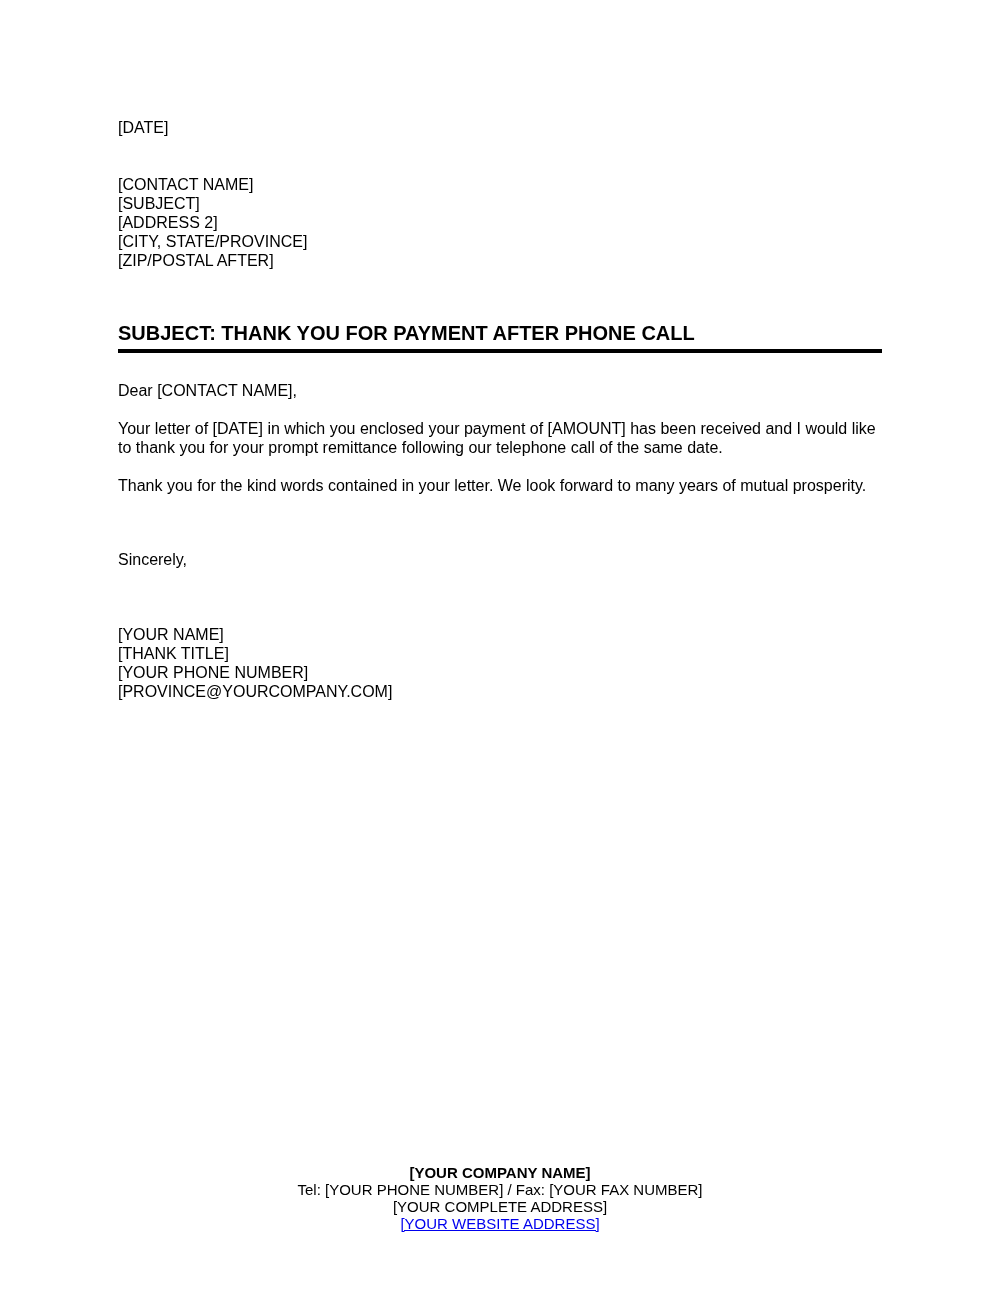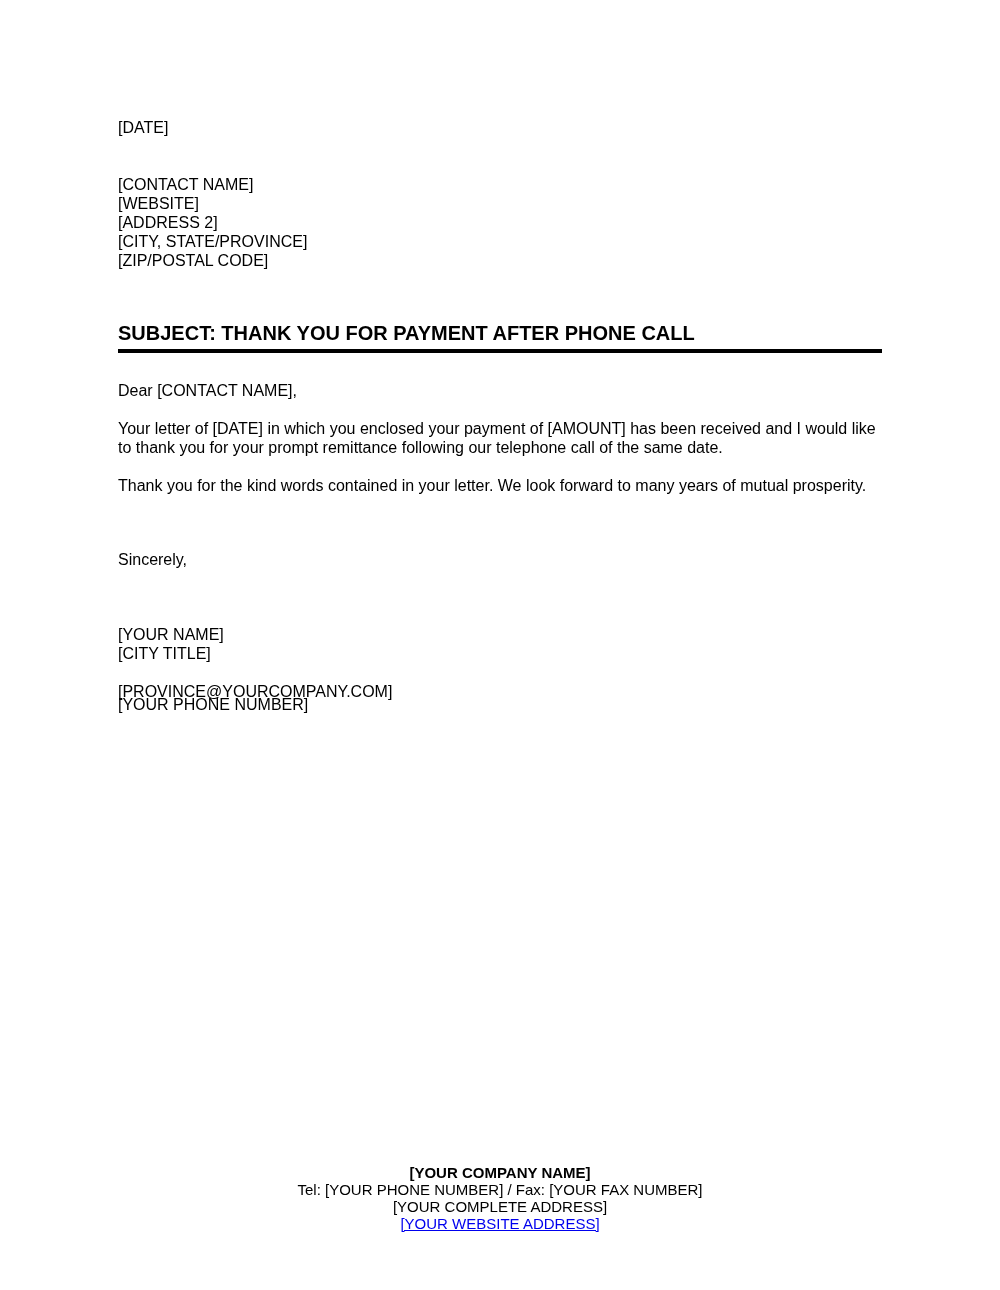--- a/index.html
+++ b/index.html
@@ -14,38 +14,38 @@
   .footer .company { font-weight: bold; }
   .footer a { color: #0000ee; text-decoration: underline; }
 </style>
 </head>
 <body>
 
 <div class="page">
   <div class="line" style="top:118px">[DATE]</div>
 
   <div class="line" style="top:175px">[CONTACT NAME]</div>
-  <div class="line" style="top:194px">[WEBSITE]</div>
+  <div class="line" style="top:194px">[SUBJECT]</div>
   <div class="line" style="top:213px">[ADDRESS 2]</div>
   <div class="line" style="top:232px">[CITY, STATE/PROVINCE]</div>
-  <div class="line" style="top:251px">[ZIP/POSTAL CODE]</div>
+  <div class="line" style="top:251px">[ZIP/POSTAL AFTER]</div>
 
   <div class="subject">SUBJECT: THANK YOU FOR PAYMENT AFTER PHONE CALL</div>
   <div class="rule"></div>
 
   <div class="line" style="top:381px">Dear [CONTACT NAME],</div>
 
   <div class="para" style="top:476px">Thank you for the kind words contained in your letter. We look forward to many years of mutual prosperity.</div>
   <div class="para" style="top:419px">Your letter of [DATE] in which you enclosed your payment of [AMOUNT] has been received and I would like to thank you for your prompt remittance following our telephone call of the same date.</div>
 
   <div class="line" style="top:550px">Sincerely,</div>
 
   <div class="line" style="top:625px">[YOUR NAME]</div>
-  <div class="line" style="top:644px">[CITY TITLE]</div>
-  <div class="line" style="top:695px">[YOUR PHONE NUMBER]</div>
+  <div class="line" style="top:644px">[THANK TITLE]</div>
+  <div class="line" style="top:663px">[YOUR PHONE NUMBER]</div>
   <div class="line" style="top:682px">[PROVINCE@YOURCOMPANY.COM]</div>
 
   <div class="footer">
     <div class="company">[YOUR COMPANY NAME]</div>
     <div>Tel: [YOUR PHONE NUMBER] / Fax: [YOUR FAX NUMBER]</div>
     <div>[YOUR COMPLETE ADDRESS]</div>
     <div><a href="#">[YOUR WEBSITE ADDRESS]</a></div>
   </div>
 </div>
 

